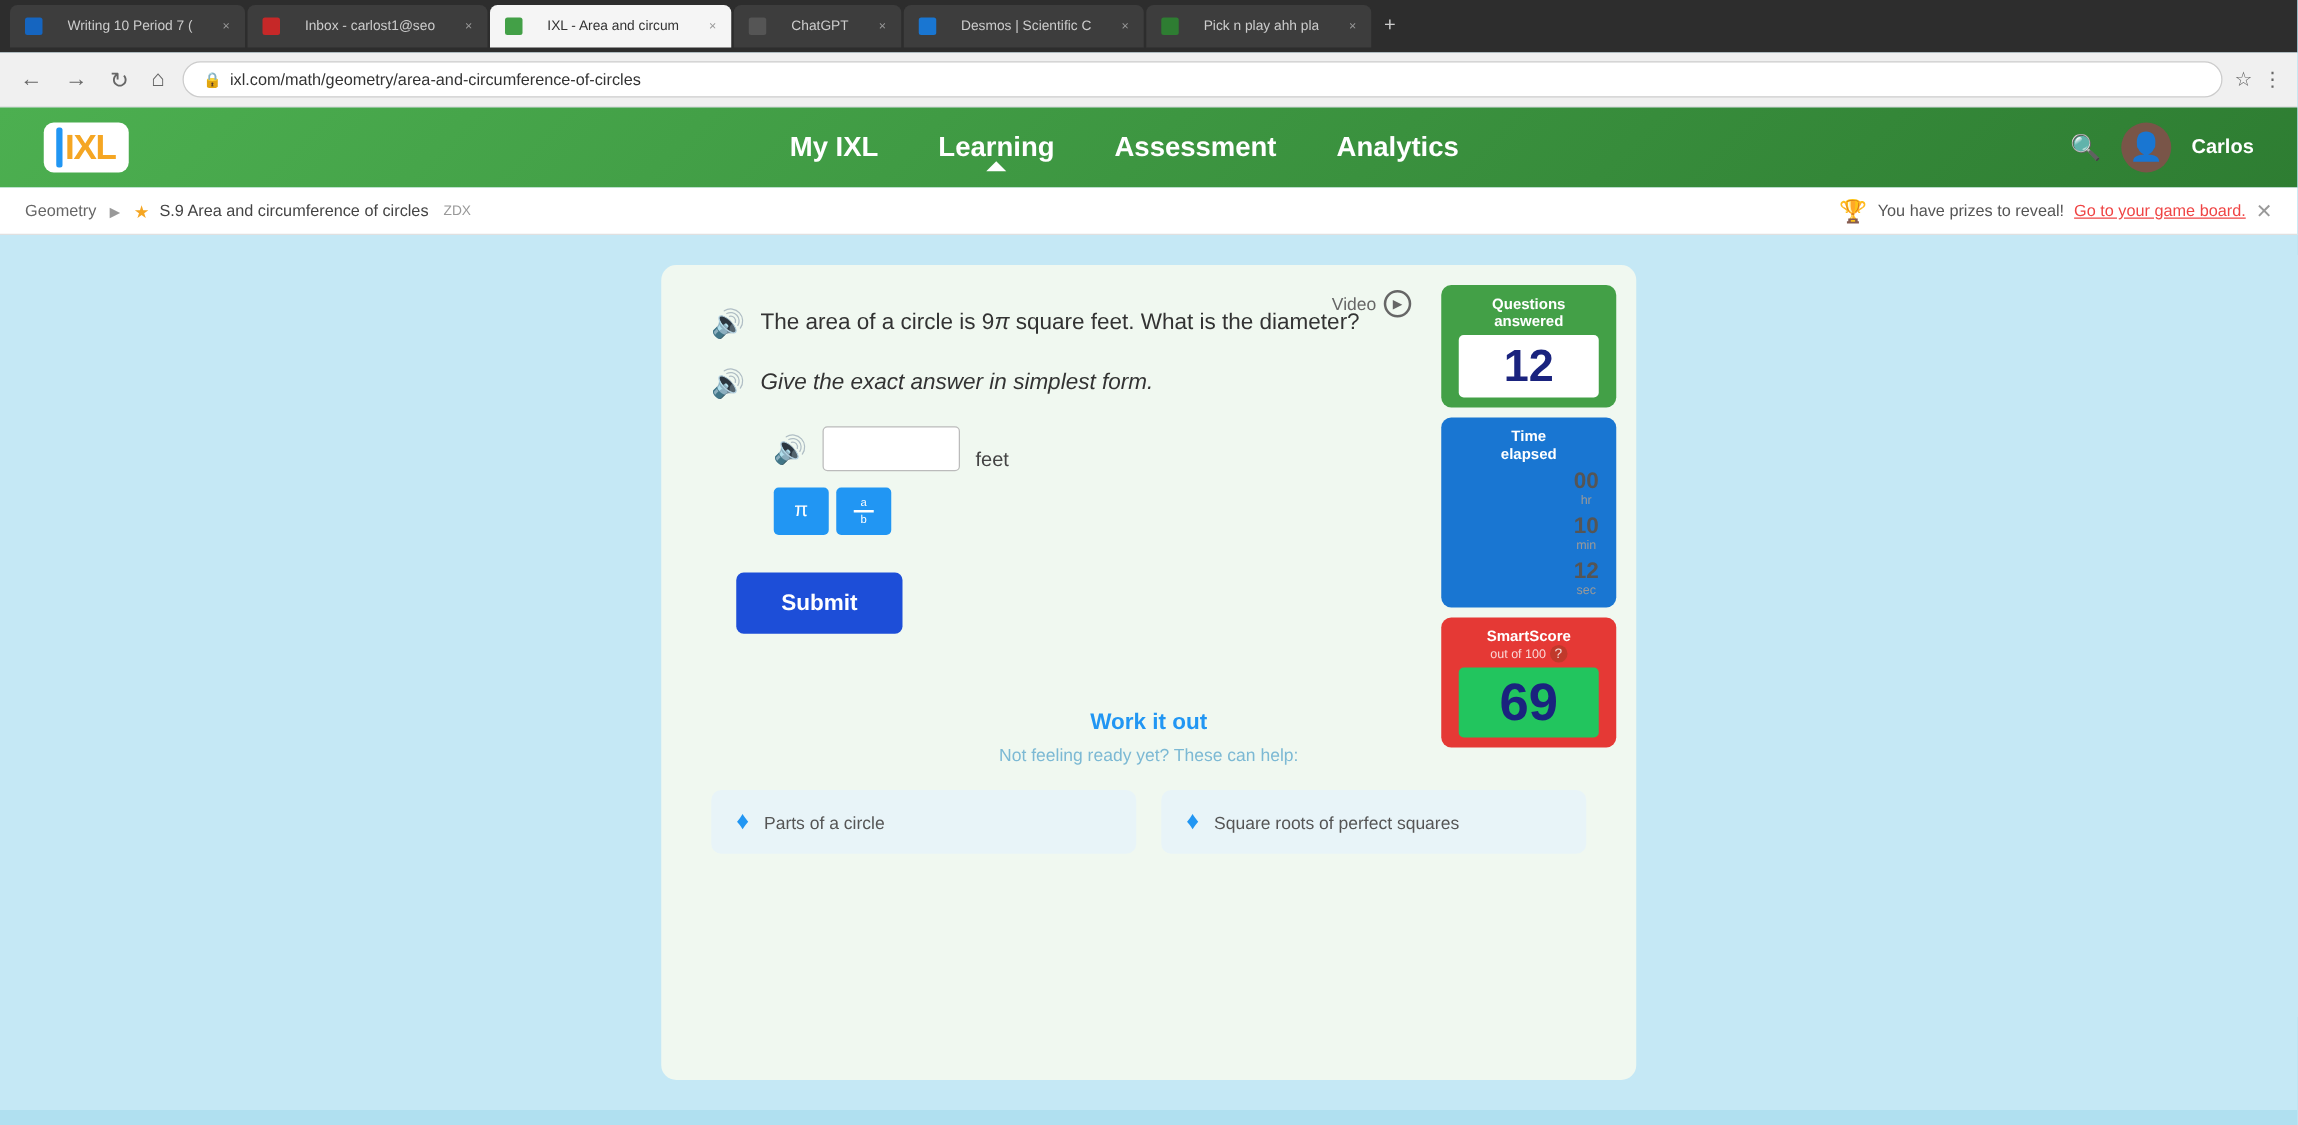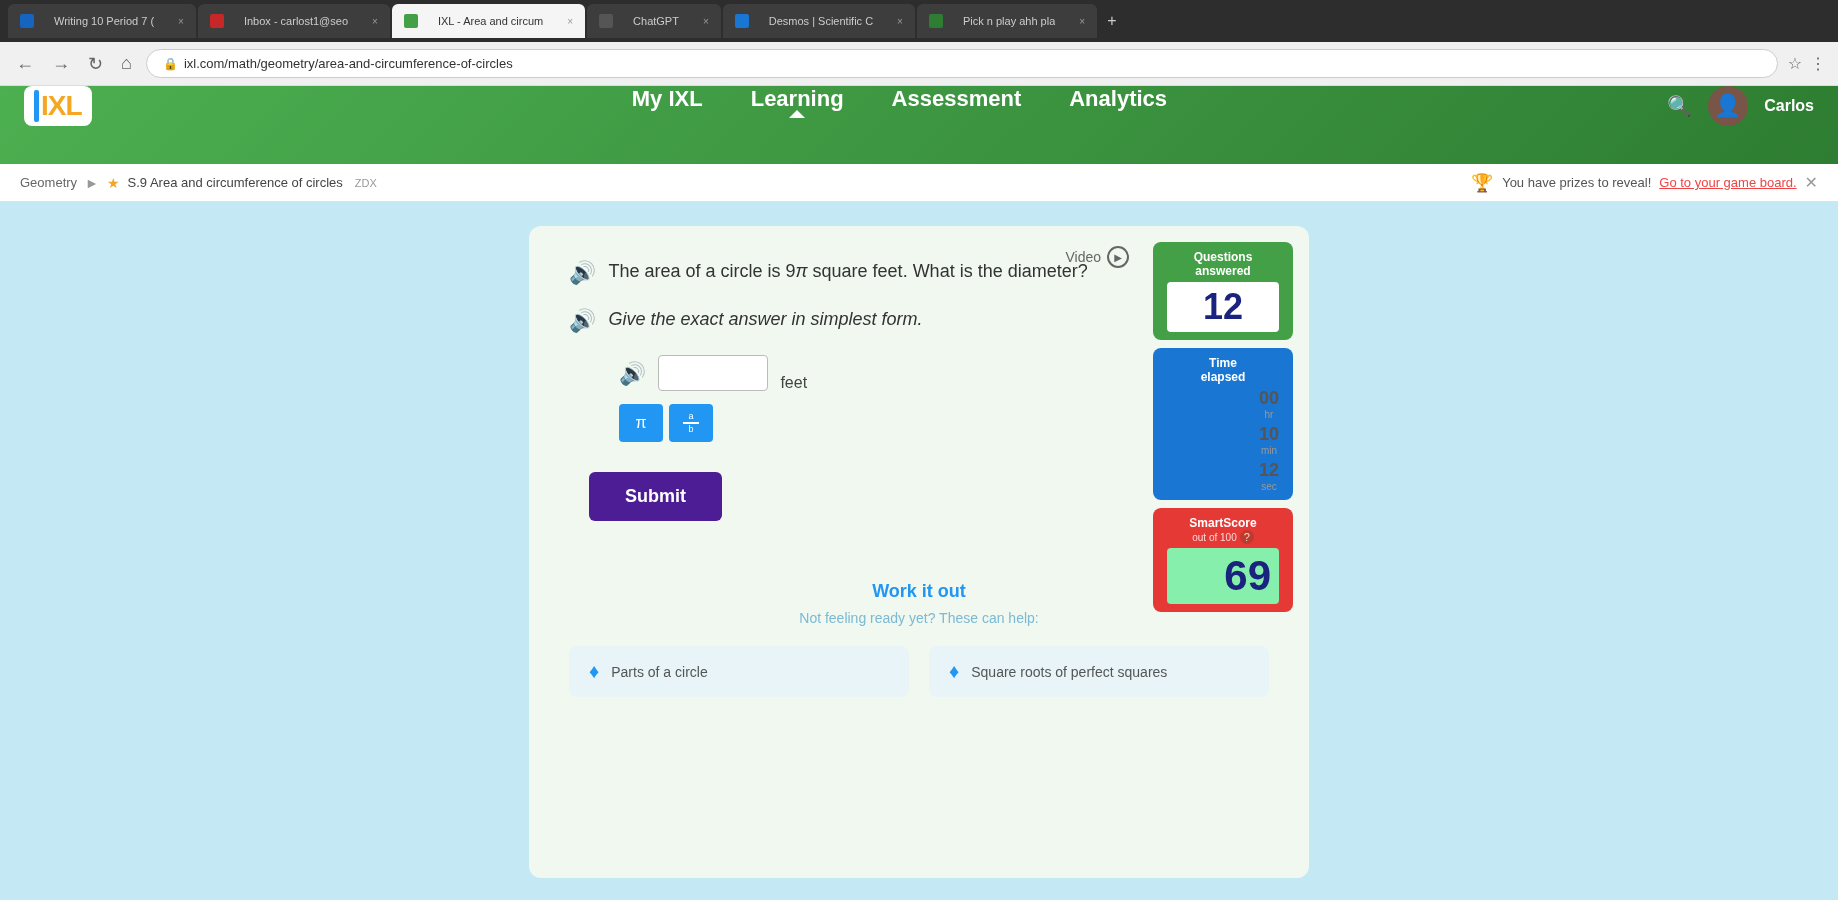--- a/index.html
+++ b/index.html
@@ -86,24 +86,24 @@
       gap: 6px;
     }
     .address-bar .lock-icon { color: #666; font-size: 12px; }
     .address-text { color: #333; }
     .browser-actions { display: flex; gap: 8px; align-items: center; }
     .browser-action-btn { color: #666; font-size: 16px; cursor: pointer; }
 
     
     .ixl-header {
       background: linear-gradient(135deg, #4caf50, #2e7d32);
-      height: 78px;
-      display: flex;
-      align-items: flex-start;
-      padding: 0 24px;
+      height: 64px;
+      display: flex;
+      align-items: center;
+      padding: 0 35px;
       gap: 0;
     }
     .ixl-logo {
       background: white;
       border-radius: 8px;
       padding: 4px 10px;
       margin-right: 40px;
       display: flex;
       align-items: center;
     }
@@ -329,21 +329,21 @@
       width: 16px;
       height: 2px;
       background: white;
     }
     .fraction-top, .fraction-bottom {
       font-size: 9px;
       line-height: 1;
     }
 
     .submit-btn {
-      background: #4c1d95;
+      background: #1d4ed8;
       color: white;
       border: none;
       border-radius: 6px;
       padding: 14px 36px;
       font-size: 18px;
       font-weight: 700;
       cursor: pointer;
       margin-left: 20px;
     }
 
@@ -537,21 +537,21 @@
           </div>
         </div>
       </div>
 
       <div class="smart-score-card">
         <div class="smart-score-label">SmartScore</div>
         <div class="smart-score-sub">
           <span>out of 100</span>
           <span style="font-size:11px;background:#c0392b;border-radius:50%;width:14px;height:14px;display:inline-flex;align-items:center;justify-content:center;">?</span>
         </div>
-        <div style="background:#86efac;border-radius:4px;padding:4px 8px;margin-top:4px;text-align:right;">
+        <div style="background:#22c55e;border-radius:4px;padding:4px 8px;margin-top:4px;">
           <span class="smart-score-value">69</span>
         </div>
       </div>
     </div>
 
     
     <div class="question-row">
       <span class="speaker-icon">🔊</span>
       <span class="question-text">
         The area of a circle is 9<span style="font-style:italic;">π</span> square feet. What is the diameter?

